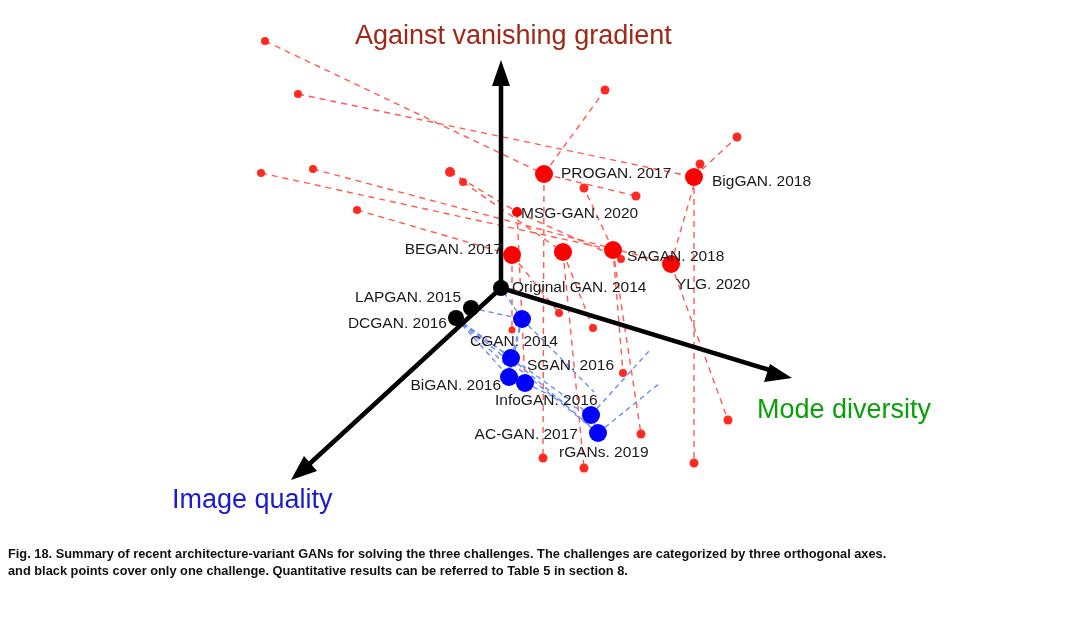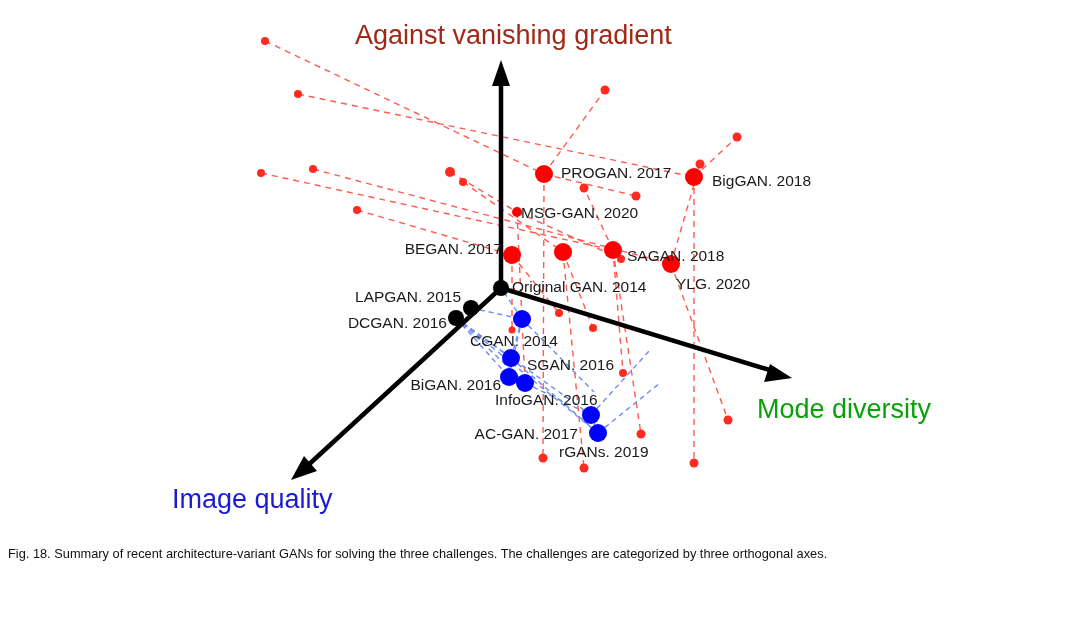--- a/index.html
+++ b/index.html
@@ -65,21 +65,21 @@
     position: absolute;
     left: 8px;
     top: 545px;
     width: 1064px;
     font-family: "Liberation Sans", sans-serif;
     font-size: 12.8px;
     line-height: 1.33;
     color: #111111;
     text-align: left;
   }
-  #caption span { display: block; }
+  #caption span { display: block; font-weight: bold; }
 </style>
 </head>
 <body>
 
 <div id="figure-area">
   <svg id="figure-svg" viewBox="0 0 1080 540">
 
     <g>
 
       <path class="proj-red" d="M265,41 L544,174"></path>
@@ -205,13 +205,14 @@
     </g>
 
     <text class="axis-title vgrad" x="355" y="44" text-anchor="start">Against vanishing gradient</text>
     <text class="axis-title imgq" x="172" y="508" text-anchor="start">Image quality</text>
     <text class="axis-title mode" x="757" y="418" text-anchor="start">Mode diversity</text>
   </svg>
 </div>
 
 <div id="caption">
   <span>Fig. 18. Summary of recent architecture-variant GANs for solving the three challenges. The challenges are categorized by three orthogonal axes.</span>
+  <span>and black points cover only one challenge. Quantitative results can be referred to Table 5 in section 8.</span>
 </div>
 
 </body></html>

